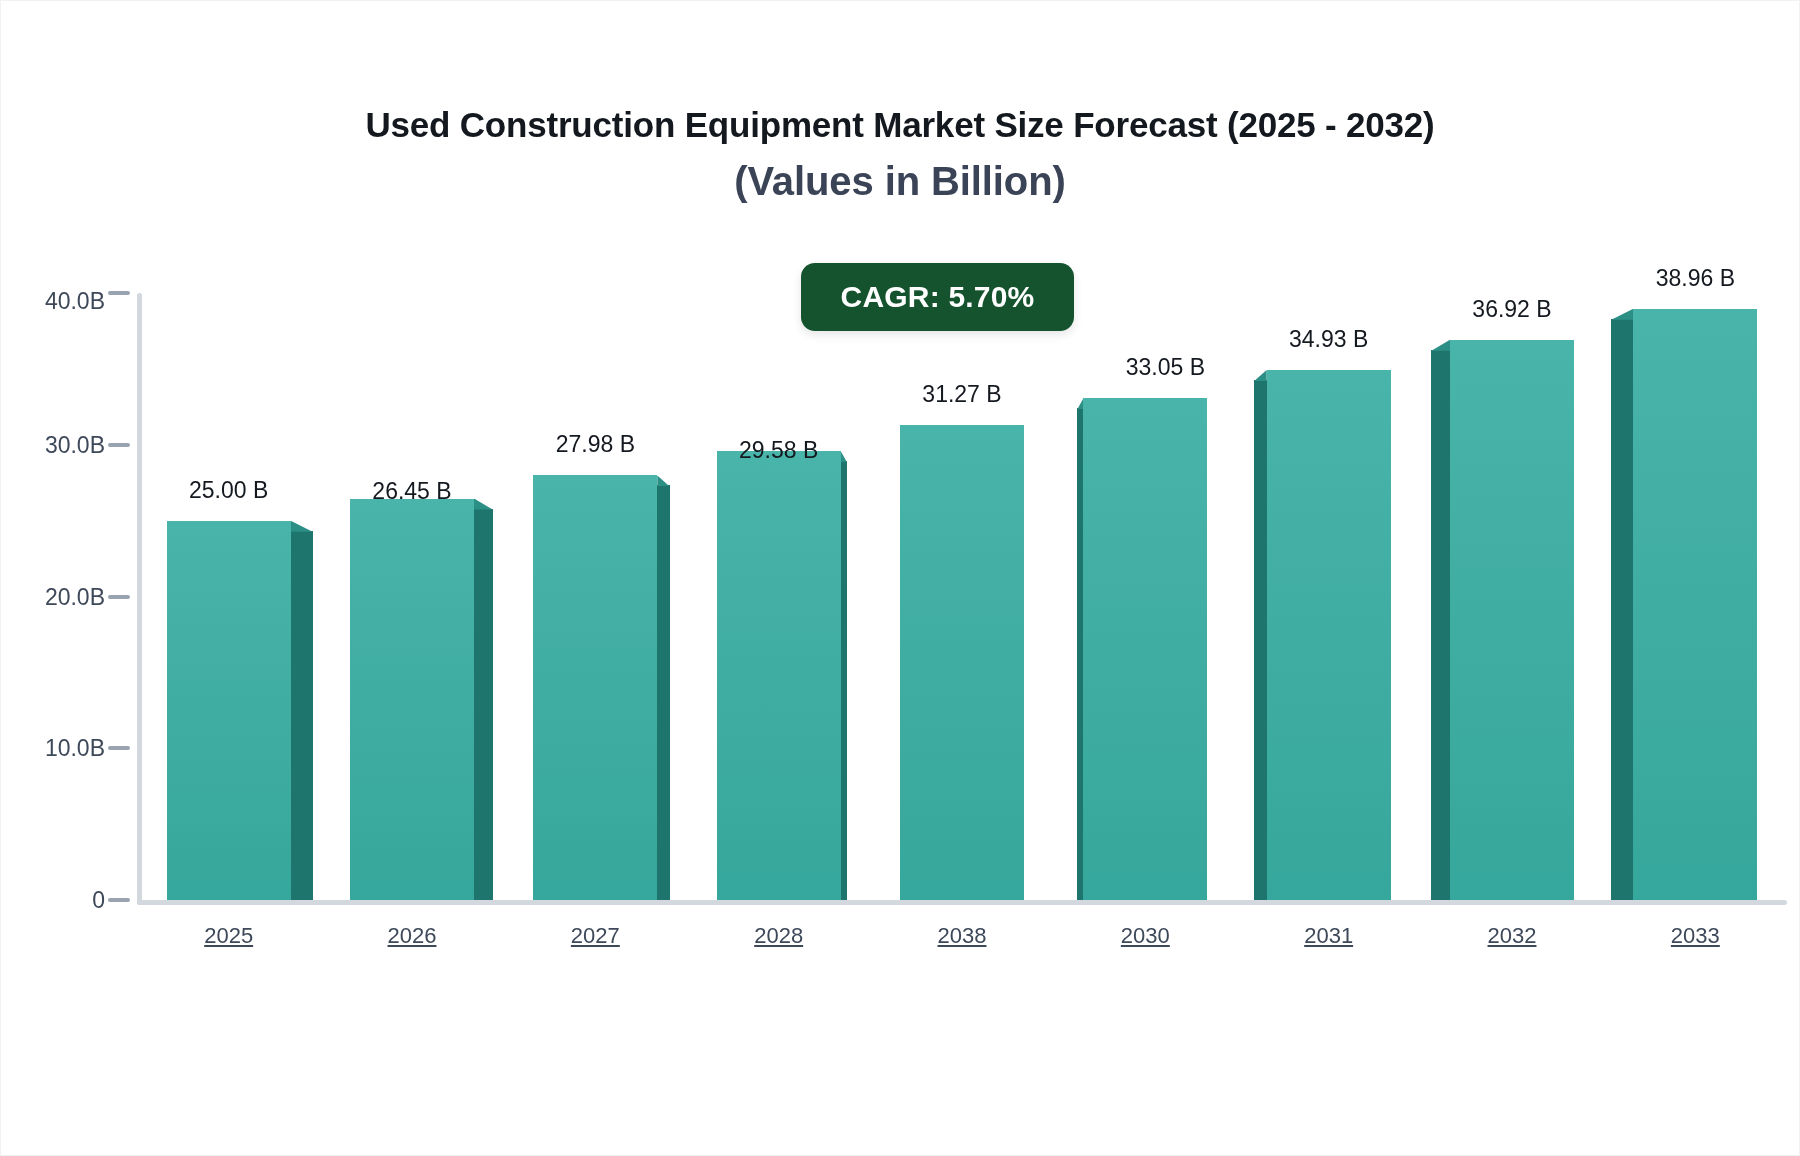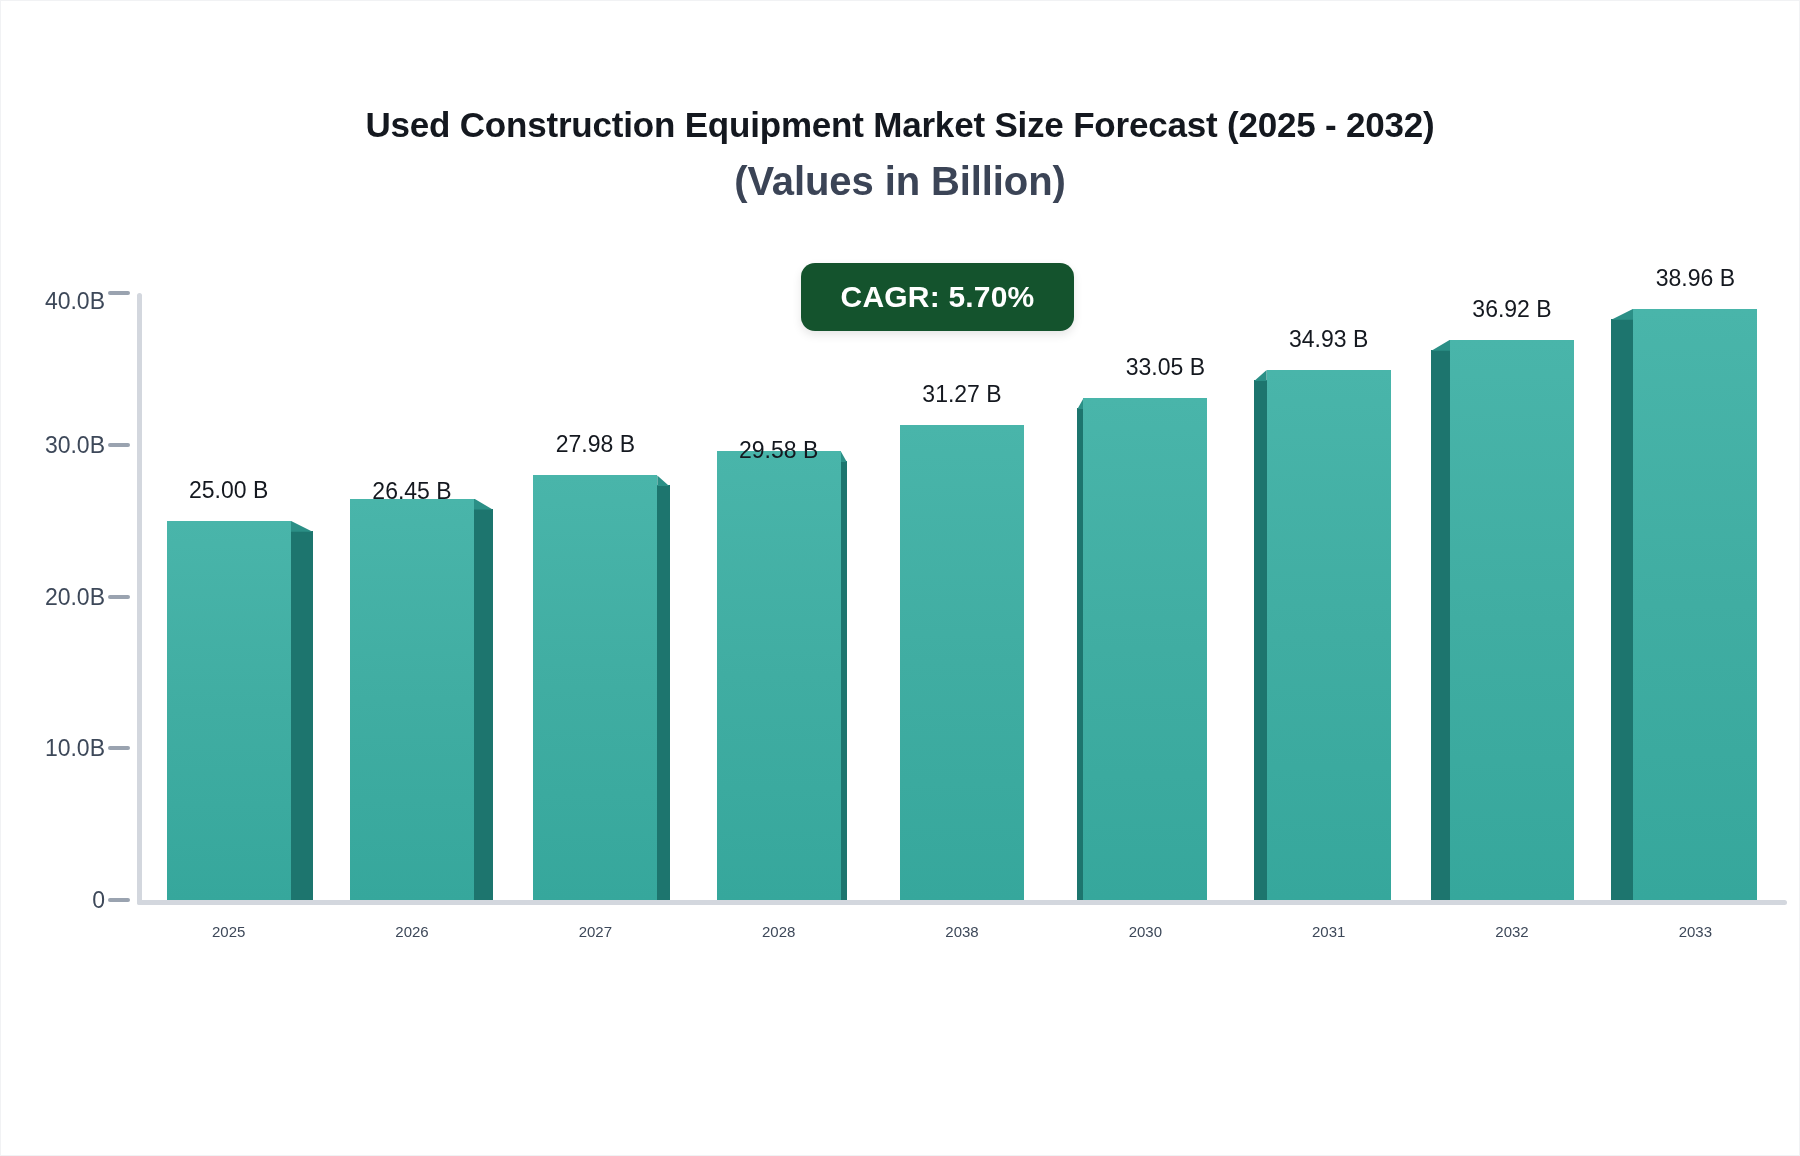--- a/index.html
+++ b/index.html
@@ -138,25 +138,26 @@
     position: absolute;
     font-size: 23px;
     color: #14181f;
     white-space: nowrap;
     text-align: center;
     transform: translateX(-50%);
   }
   .x-label {
     position: absolute;
     top: 922px;
-    font-size: 15px;
+    font-size: 22px;
     color: #3d4859;
     text-align: center;
     transform: translateX(-50%);
     white-space: nowrap;
+    text-decoration: underline;
   }
 
   
   #amr-logo {
     position: absolute;
     left: 1548px;
     top: 1040px;
     display: flex;
     align-items: center;
   }

